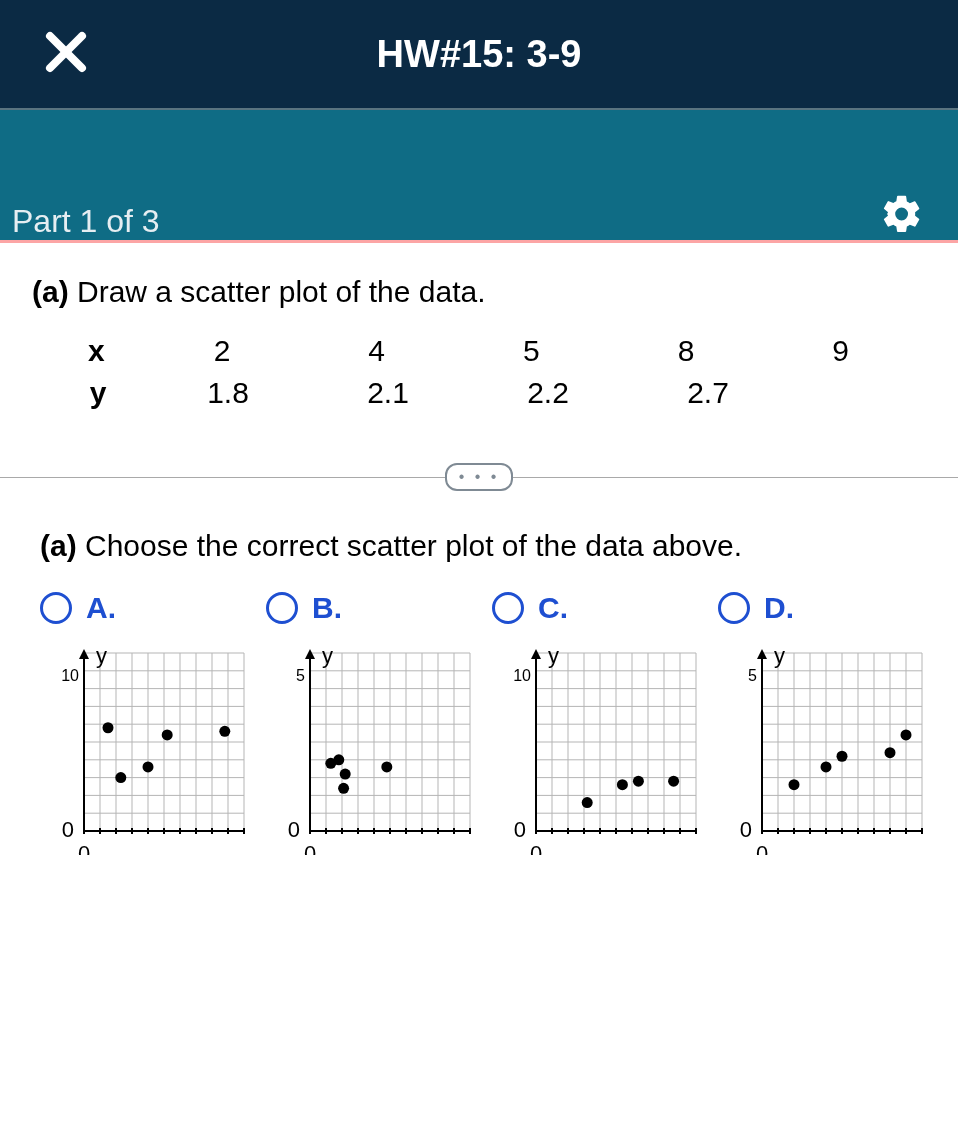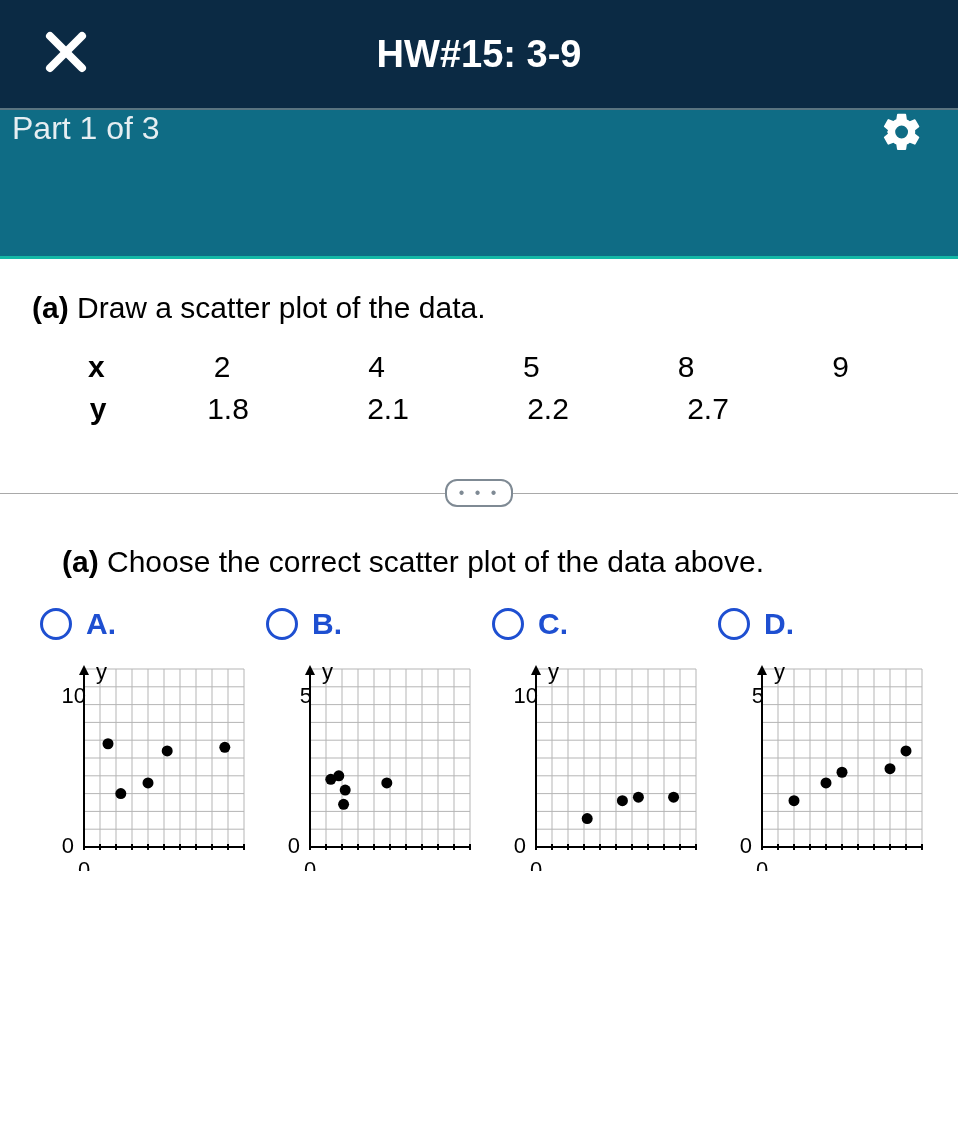--- a/index.html
+++ b/index.html
@@ -1,41 +1,41 @@
 <!DOCTYPE html>
 <html><head>
 <meta charset="utf-8">
 <style>
   html,body{margin:0;padding:0;font-family:Arial,Helvetica,sans-serif;background:#fff;color:#000;}
   body{width:958px;}
   .topbar{background:#0b2a44;height:108px;display:flex;align-items:center;position:relative;border-bottom:2px solid #5a7480;}
   .close-x{margin-left:44px;}
   .title{position:absolute;left:0;right:0;text-align:center;color:#fff;font-weight:bold;font-size:38px;pointer-events:none;}
-  .subbar{background:#0f6c85;height:130px;display:flex;align-items:flex-start;justify-content:space-between;padding:0 34px 16px 12px;border-bottom:3px solid #14b8a6;}
+  .subbar{background:#0f6c85;height:130px;display:flex;align-items:flex-end;justify-content:space-between;padding:0 34px 0 12px;border-bottom:3px solid #fca5a5;}
   .part{color:#e6eef2;font-size:32px;}
   .gear{cursor:pointer;}
   .content{padding:28px 40px 20px 32px;font-size:30px;line-height:1.38;}
   .content b{font-weight:bold;}
   .table{margin-top:18px;margin-left:16px;}
   .table-row{display:flex;align-items:center;}
   .th{width:100px;font-weight:bold;font-size:30px;text-align:center;}
   .td{width:160px;text-align:center;font-size:30px;}
   .divider-wrap{position:relative;height:40px;margin:24px 0 20px 0;}
   .divider-line{position:absolute;top:50%;left:0;right:0;height:1px;background:#a9a9a9;}
   .divider-pill{position:absolute;left:50%;top:50%;transform:translate(-50%,-50%);background:#fff;border:2px solid #7f8a94;border-radius:12px;width:64px;height:24px;display:flex;align-items:center;justify-content:center;color:#7f8a94;font-size:16px;letter-spacing:3px;cursor:pointer;}
-  .question2{padding:12px 40px 10px 62px;font-size:30px;}
+  .question2{padding:12px 40px 10px 40px;font-size:30px;}
   .options{display:flex;justify-content:space-between;padding:18px 20px 0 40px;}
   .opt{width:220px;}
   .opt-head{display:flex;align-items:center;margin-bottom:20px;cursor:pointer;}
   .radio{width:26px;height:26px;border:3px solid #1e4fd1;border-radius:50%;margin-right:14px;flex-shrink:0;}
   .opt-label{color:#1e4fd1;font-weight:bold;font-size:30px;}
   .plot-wrap{position:relative;width:210px;height:210px;}
   svg.plot{display:block;}
   .ylabel{position:absolute;top:-2px;font-size:22px;}
-  .ymax{position:absolute;left:12px;font-size:22px;text-align:right;width:34px;}
+  .ymax{position:absolute;left:5px;font-size:16px;text-align:right;width:34px;}
   .ymin{position:absolute;left:0;font-size:22px;text-align:right;width:34px;bottom:12px;}
   .xmin{position:absolute;bottom:-12px;font-size:22px;}
 </style>
 </head>
 <body>
 
 <div class="topbar">
   <div class="close-x">
     <svg width="44" height="44" viewBox="0 0 44 44">
       <line x1="6" y1="6" x2="38" y2="38" stroke="#fff" stroke-width="8" stroke-linecap="round"></line>

